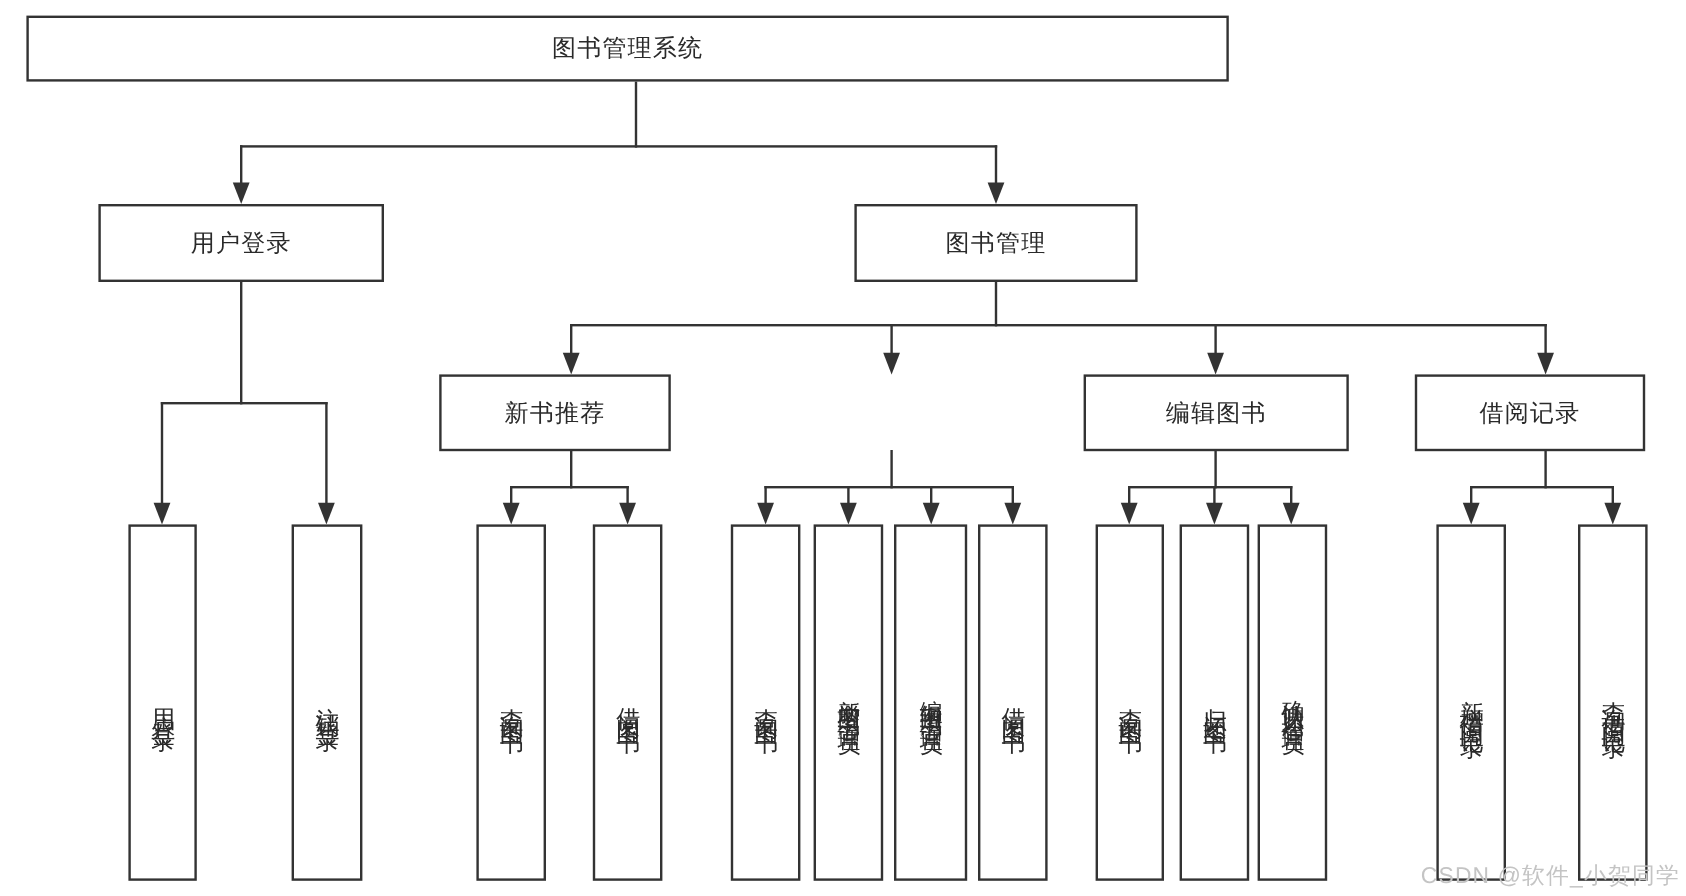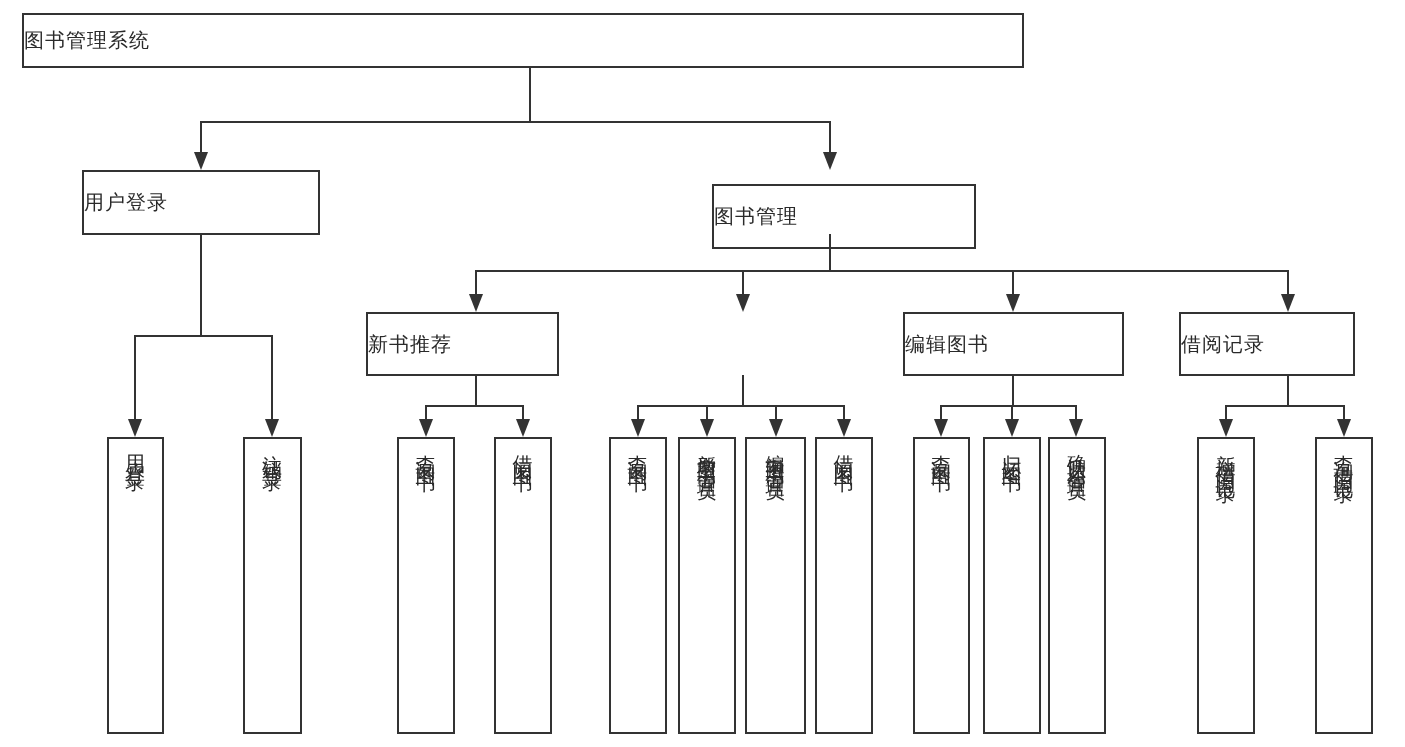--- a/index.html
+++ b/index.html
@@ -2,21 +2,21 @@
 <html><head>
 <meta charset="utf-8">
 <style>
   html,body{margin:0;padding:0;background:#fff;}
   .canvas{
     position:relative;width:1405px;height:747px;background:#ffffff;
     font-family:"Liberation Sans",sans-serif;overflow:hidden;
   }
   .box{
     position:absolute;border:2px solid #333333;background:#ffffff;
-    display:flex;align-items:center;justify-content:flex-start;
+    display:flex;align-items:center;justify-content:center;
     box-sizing:border-box;color:#2a2a2a;
   }
   .hbox{font-size:20px;letter-spacing:1px;}
   .vbox{
     writing-mode:vertical-rl;text-orientation:mixed;
     font-size:20px;letter-spacing:6px;line-height:1;
   }
   .vbox.long{font-size:19px;letter-spacing:4px;}
   .line{position:absolute;background:#333333;}
   .arrow{
@@ -41,21 +41,21 @@
   <div class="line" style="left:529px;top:68px;width:2px;height:55px"></div>
   <div class="line" style="left:200px;top:121px;width:631px;height:2px"></div>
   <div class="line" style="left:200px;top:121px;width:2px;height:33px"></div>
   <div class="arrow" style="left:194px;top:152px"></div>
   <div class="line" style="left:829px;top:121px;width:2px;height:33px"></div>
   <div class="arrow" style="left:823px;top:152px"></div>
 
   <div class="box hbox" style="left:82px;top:170px;width:238px;height:65px">
     <span>用户登录</span>
   </div>
-  <div class="box hbox" style="left:712px;top:184px;width:264px;height:65px">
+  <div class="box hbox" style="left:712px;top:170px;width:236px;height:65px">
     <span>图书管理</span>
   </div>
 
   <div class="line" style="left:200px;top:234px;width:2px;height:103px"></div>
   <div class="line" style="left:134px;top:335px;width:139px;height:2px"></div>
   <div class="line" style="left:134px;top:335px;width:2px;height:87px"></div>
   <div class="arrow" style="left:128px;top:419px"></div>
   <div class="line" style="left:271px;top:335px;width:2px;height:87px"></div>
   <div class="arrow" style="left:265px;top:419px"></div>
 
@@ -69,21 +69,21 @@
   <div class="arrow" style="left:1006px;top:294px"></div>
   <div class="line" style="left:1287px;top:270px;width:2px;height:26px"></div>
   <div class="arrow" style="left:1281px;top:294px"></div>
 
   <div class="box hbox" style="left:366px;top:312px;width:193px;height:64px">
     <span>新书推荐</span>
   </div>
   <div class="box hbox" style="left:903px;top:312px;width:221px;height:64px">
     <span>编辑图书</span>
   </div>
-  <div class="box hbox" style="left:1179px;top:312px;width:176px;height:64px">
+  <div class="box hbox" style="left:1179px;top:312px;width:192px;height:64px">
     <span>借阅记录</span>
   </div>
 
   <div class="line" style="left:475px;top:375px;width:2px;height:32px"></div>
   <div class="line" style="left:425px;top:405px;width:99px;height:2px"></div>
   <div class="line" style="left:425px;top:405px;width:2px;height:16px"></div>
   <div class="arrow" style="left:419px;top:419px"></div>
   <div class="line" style="left:522px;top:405px;width:2px;height:16px"></div>
   <div class="arrow" style="left:516px;top:419px"></div>
 
@@ -147,14 +147,15 @@
   <div class="box vbox long" style="left:1048px;top:437px;width:58px;height:297px">
     <span>确认归还（管理员）</span>
   </div>
   <div class="box vbox" style="left:1197px;top:437px;width:58px;height:297px">
     <span>新增借阅记录</span>
   </div>
   <div class="box vbox" style="left:1315px;top:437px;width:58px;height:297px">
     <span>查询借阅记录</span>
   </div>
 
+  <div class="watermark">CSDN @软件_小贺同学</div>
 
 </div>
 
 </body></html>

